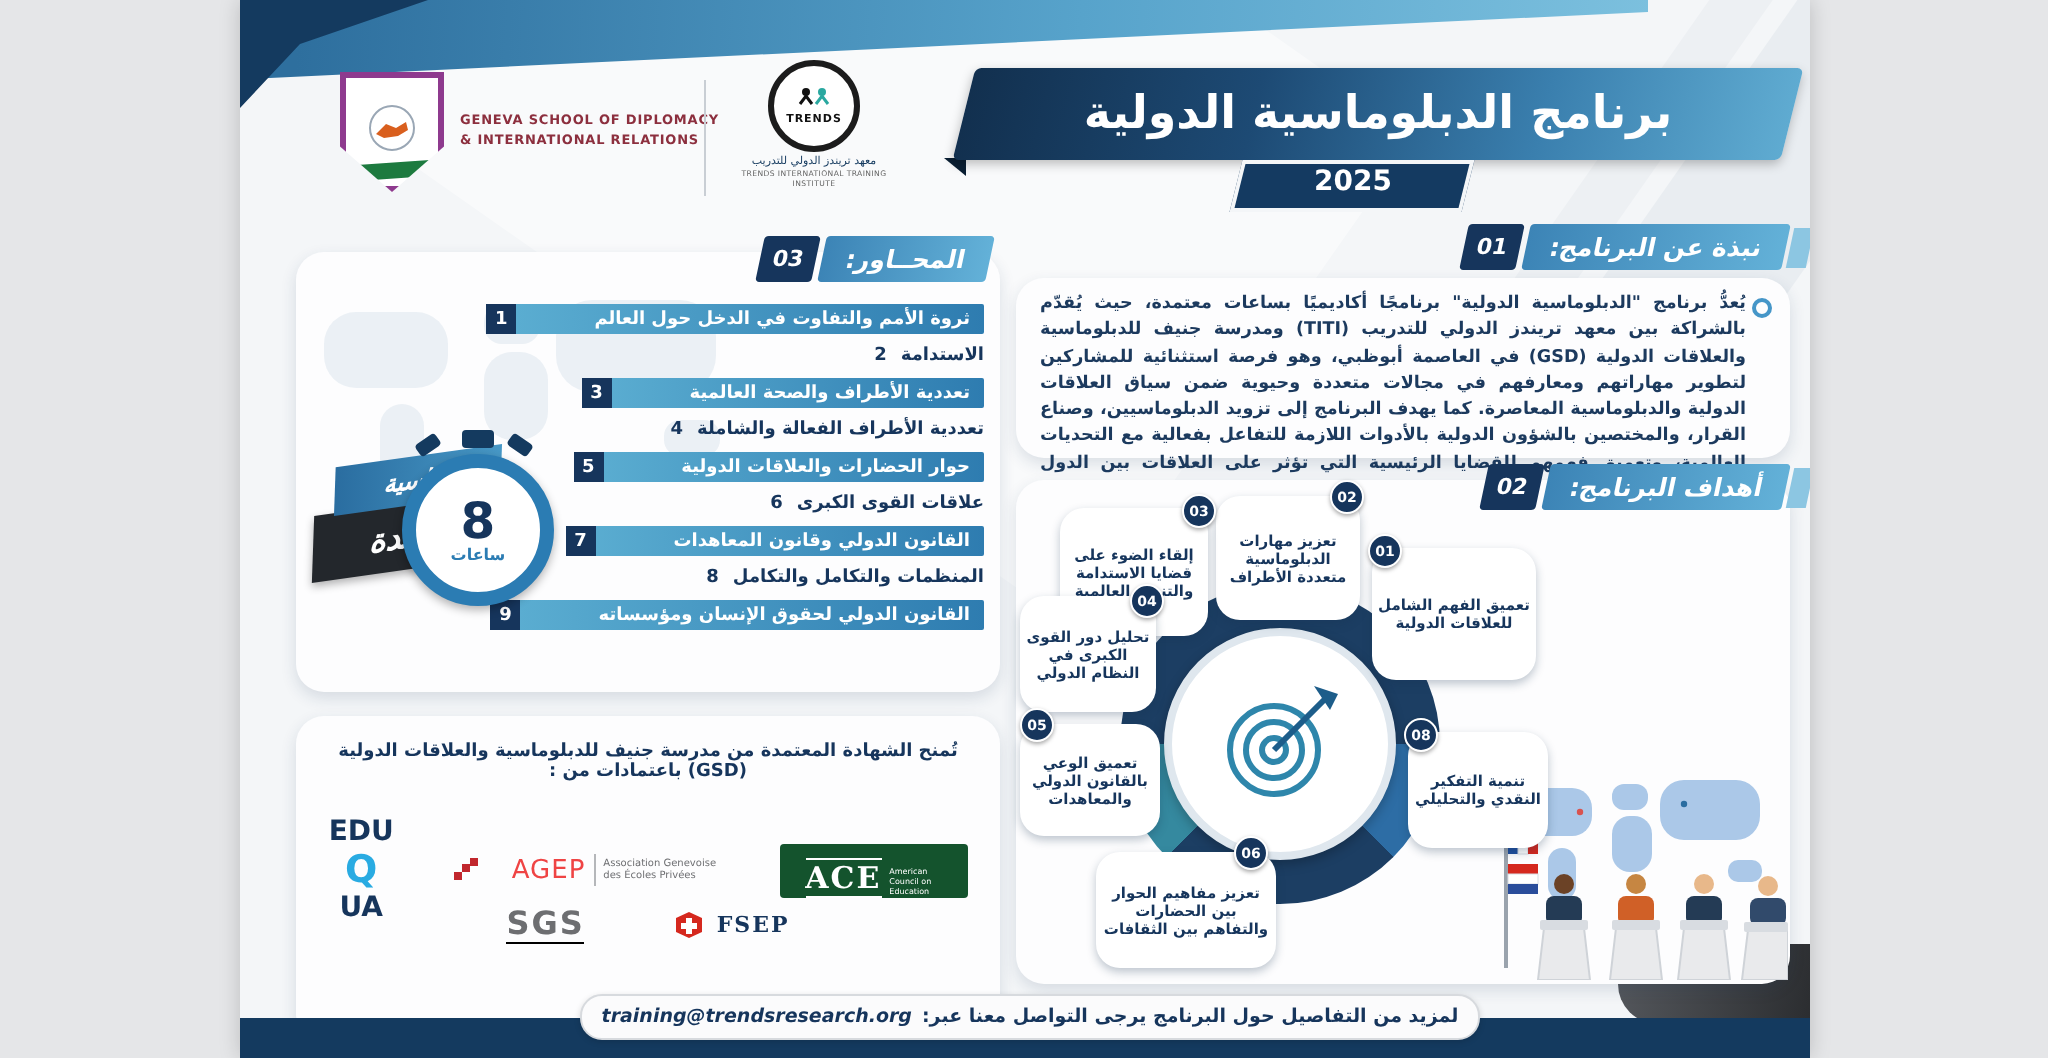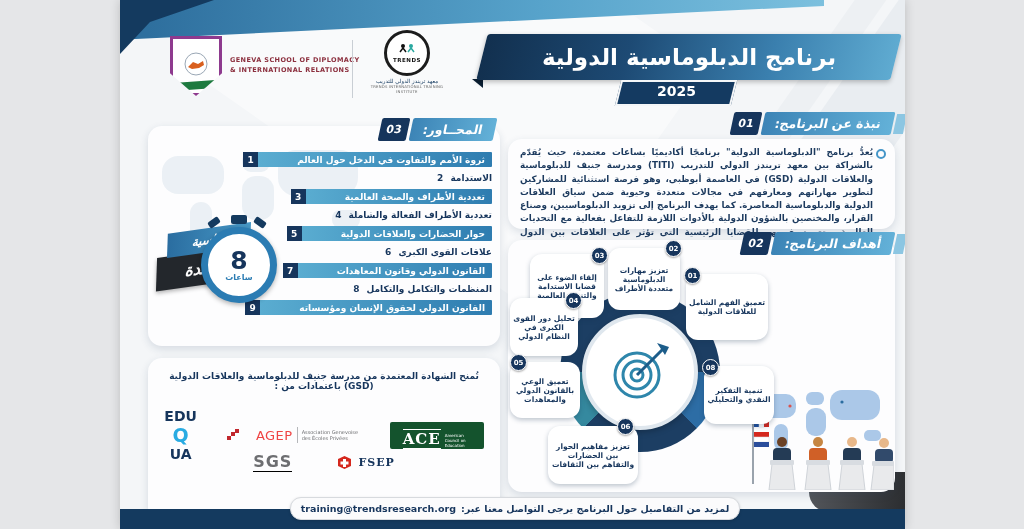--- a/index.html
+++ b/index.html
@@ -92,21 +92,21 @@
   .ace{background:#14532d;border-radius:2px;width:94px;height:27px;display:flex;align-items:flex-end;justify-content:center;gap:4px;color:#fff;}
   .ace-name{font-family:"DejaVu Serif",serif;font-weight:bold;font-size:15px;letter-spacing:1px;border-top:1px solid #fff;border-bottom:1px solid #fff;}
   .ace-sub{font-size:4px;width:26px;line-height:1.3;}
   .sgs{color:#6d6e71;font-weight:bold;font-size:16px;letter-spacing:1px;border-bottom:1px solid #000000;}
   .fsep{display:flex;align-items:center;gap:5px;}
   .fsep-name{font-family:"DejaVu Serif",serif;font-weight:bold;color:#16355c;font-size:11px;letter-spacing:1px;}
   
   .footer-bar{position:absolute;left:0;top:509px;width:785px;height:20px;background:#143a5f;z-index:2;}
   .footer-pill{position:absolute;left:170px;top:497px;width:448px;height:21px;background:#fbfbfc;border:1px solid #d7dade;border-radius:11px;z-index:3;display:flex;align-items:center;justify-content:center;gap:5px;direction:rtl;box-shadow:0 1px 3px rgba(0,0,0,.15);}
   .footer-text{font-size:9.5px;font-weight:bold;color:#16355c;}
-  .footer-email{font-size:9.5px;font-weight:bold;color:#16355c;direction:ltr;}
+  .footer-email{font-size:9.5px;font-weight:bold;color:#16355c;direction:ltr;font-style:italic;}
 </style>
 </head>
 <body>
 
 <div class="poster">
   <div class="stripeA"></div>
   <div class="stripeB"></div>
   <div class="sheen"></div>
   <div class="top-band"></div>
   <div class="top-band-dark"></div>

